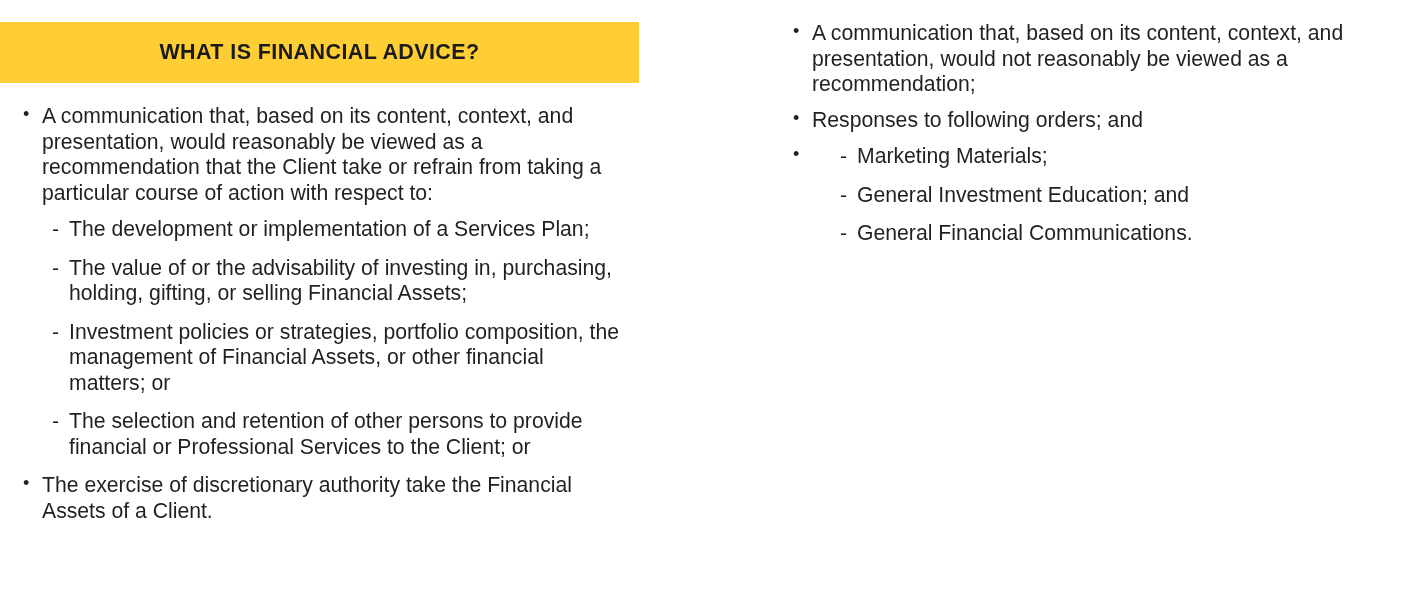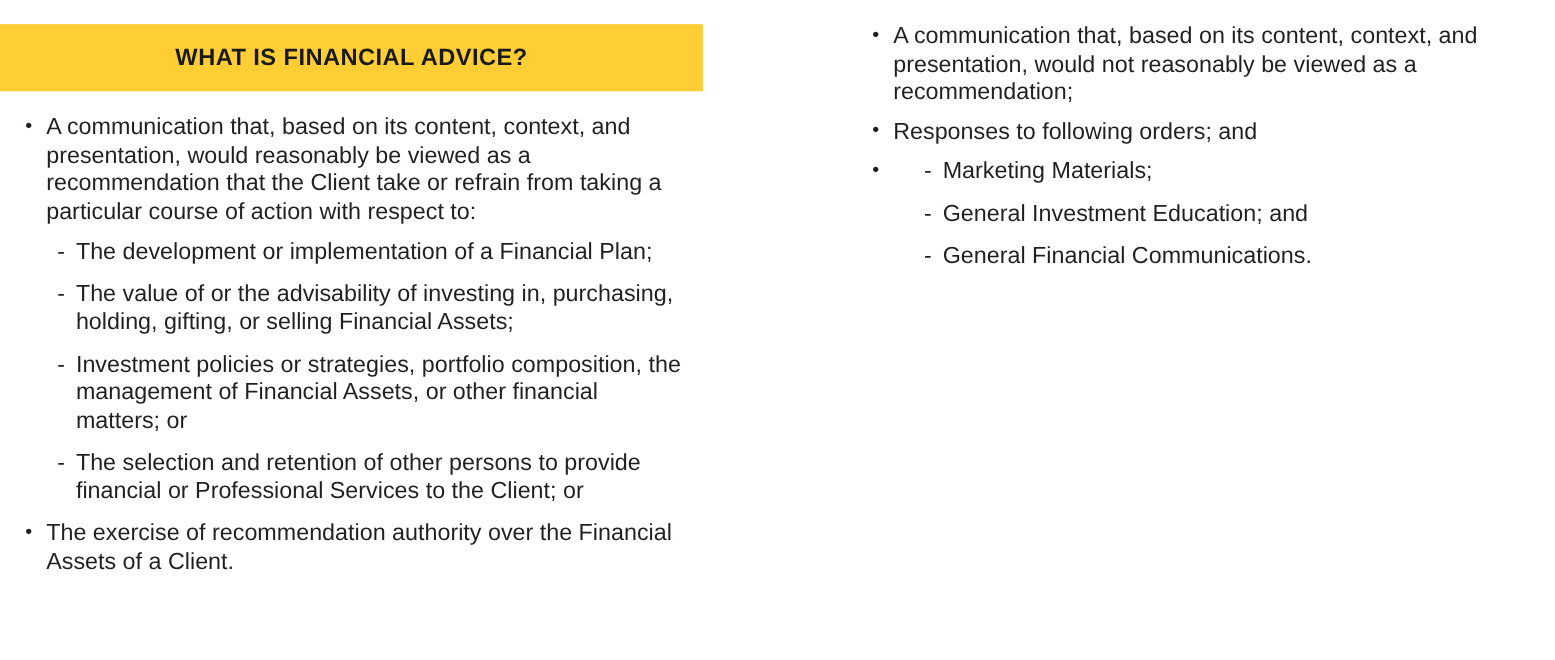--- a/index.html
+++ b/index.html
@@ -126,39 +126,39 @@
         <span class="banner-title">WHAT IS FINANCIAL ADVICE?</span>
       </div>
       <div class="content content-left">
         <ul class="lvl1">
           <li class="bullet">
             <span class="marker">•</span>
             <span class="btext">A communication that, based on its content, context, and presentation, would reasonably be viewed as a recommendation that the Client take or refrain from taking a particular course of action with respect to:</span>
             <ul class="lvl2">
               <li class="subbullet">
                 <span class="marker">-</span>
-                <span class="btext">The development or implementation of a  Financial Plan;</span>
+                <span class="btext">The development or implementation of a  Services Plan;</span>
               </li>
               <li class="subbullet">
                 <span class="marker">-</span>
                 <span class="btext">The value of or the advisability of investing in, purchasing, holding, gifting, or selling Financial Assets;</span>
               </li>
               <li class="subbullet">
                 <span class="marker">-</span>
                 <span class="btext">Investment policies or strategies, portfolio composition, the management of Financial Assets, or other financial matters; or</span>
               </li>
               <li class="subbullet">
                 <span class="marker">-</span>
                 <span class="btext">The selection and retention of other persons to provide financial or Professional Services to the Client; or</span>
               </li>
             </ul>
           </li>
           <li class="bullet">
             <span class="marker">•</span>
-            <span class="btext">The exercise of recommendation authority over the Financial Assets of a Client.</span>
+            <span class="btext">The exercise of discretionary authority take the Financial Assets of a Client.</span>
           </li>
         </ul>
       </div>
     </div>
 
     <div class="col-gap"></div>
 
     <div class="column col-right">
       <div class="content content-right">
         <ul class="lvl1">

